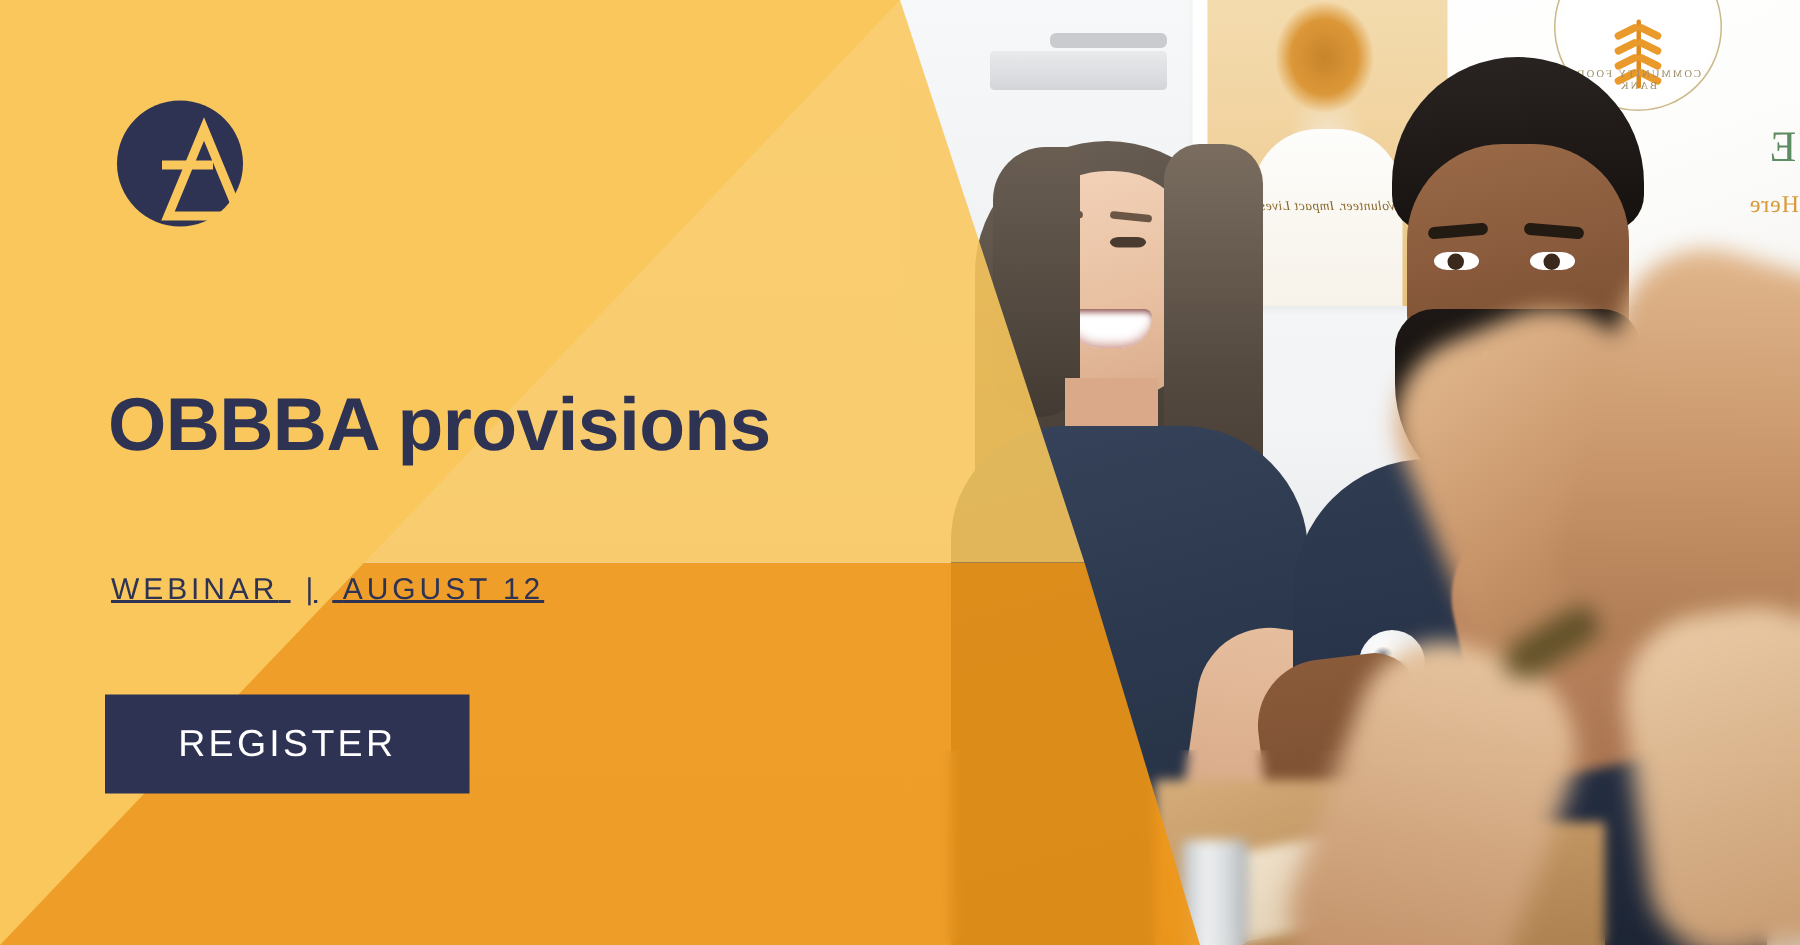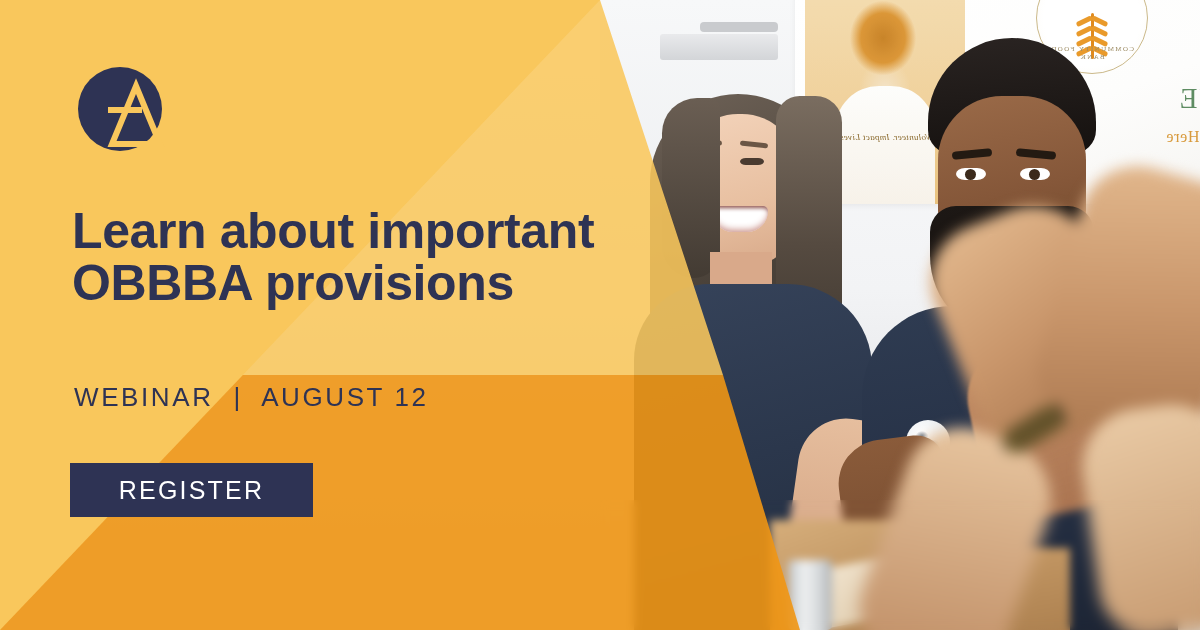--- a/index.html
+++ b/index.html
@@ -296,29 +296,30 @@
   .logo { position:absolute; left:72px; top:66px; width:100px; height:90px; }
 
   .headline {
     position:absolute; left:72px; top:205px; width:640px;
     font-size:50px; line-height:52px; font-weight:bold;
     color:#2E3354; letter-spacing:-.4px;
   }
 
   .eyebrow {
     position:absolute; left:74px; top:382px;
-    font-size:26px; font-weight:normal;
+    font-size:20px; font-weight:normal;
     letter-spacing:2.6px; color:#2E3354;
     white-space:nowrap;
+    text-decoration:underline;
   }
   .eyebrow .sep { padding:0 10px; }
 
   .register-btn {
     position:absolute; left:70px; top:463px;
-    width:243px; height:54px;
+    width:243px; height:66px;
     background:#2E3354; border:0; cursor:pointer;
     color:#FFFFFF; font-size:25px; letter-spacing:2.2px;
     font-family:"Liberation Sans", sans-serif;
     display:flex; align-items:center; justify-content:center;
   }
 </style>
 </head>
 <body>
 
 <div id="banner">
@@ -405,21 +406,21 @@
   <div class="logo">
     <svg viewBox="0 0 100 90" width="100" height="90" aria-hidden="true">
       <circle cx="48" cy="43" r="42" fill="#2E3354"></circle>
       <path d="M44 9 A34 34 0 1 0 44 77 A26 26 0 1 1 44 9 Z" fill="#F9C75C" transform="rotate(-18 48 43)"></path>
       <path d="M64 20 L88 78 L40 78 Z" fill="none" stroke="#F9C75C" stroke-width="6"></path>
       <path d="M36 44 L70 44" stroke="#F9C75C" stroke-width="6" fill="none"></path>
     </svg>
   </div>
 
   <h1 class="headline">
-    <span>Learn about important</span><br>
+    <br>
     <span>OBBBA provisions</span><br>
   </h1>
 
   <div class="eyebrow">
     <span>WEBINAR</span>
     <span class="sep">|</span>
     <span>AUGUST 12</span>
   </div>
 
   <button class="register-btn">

